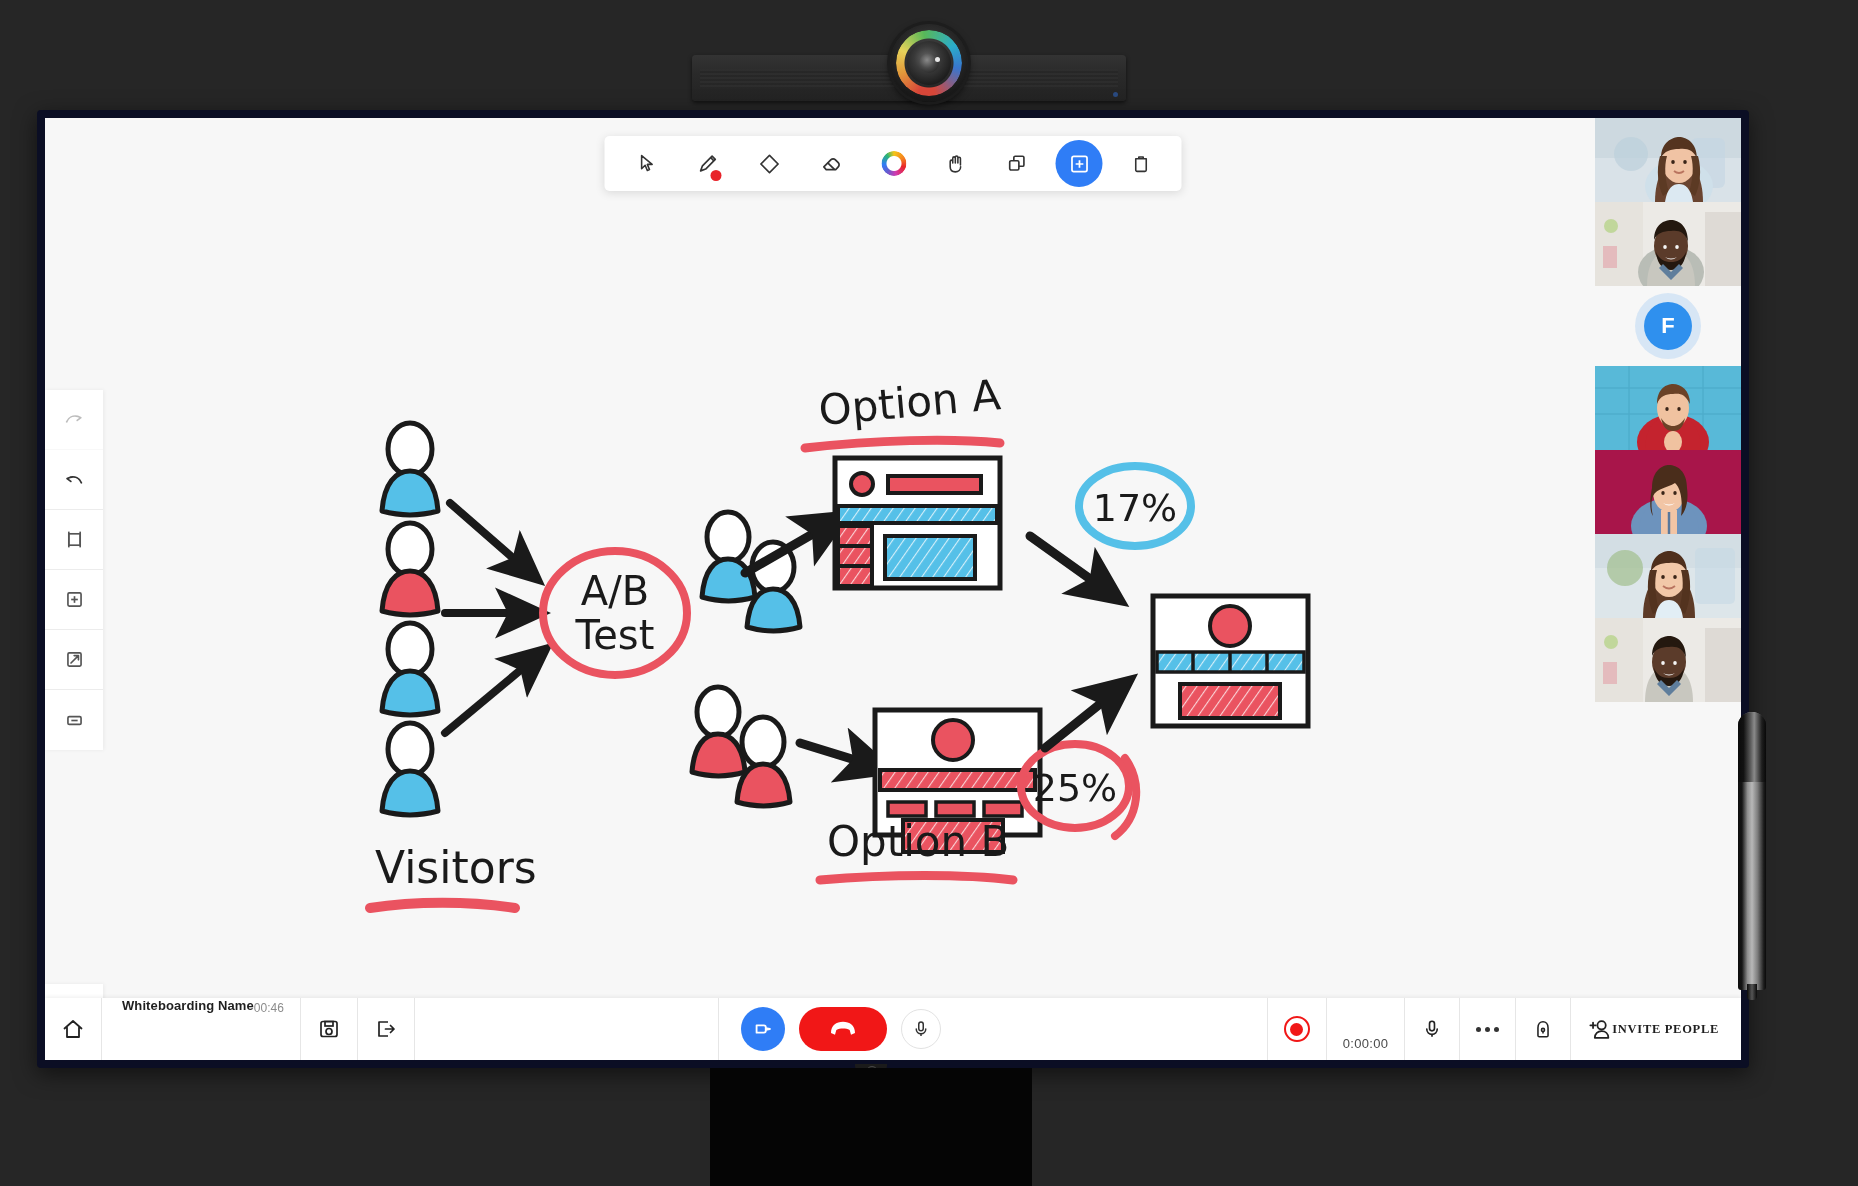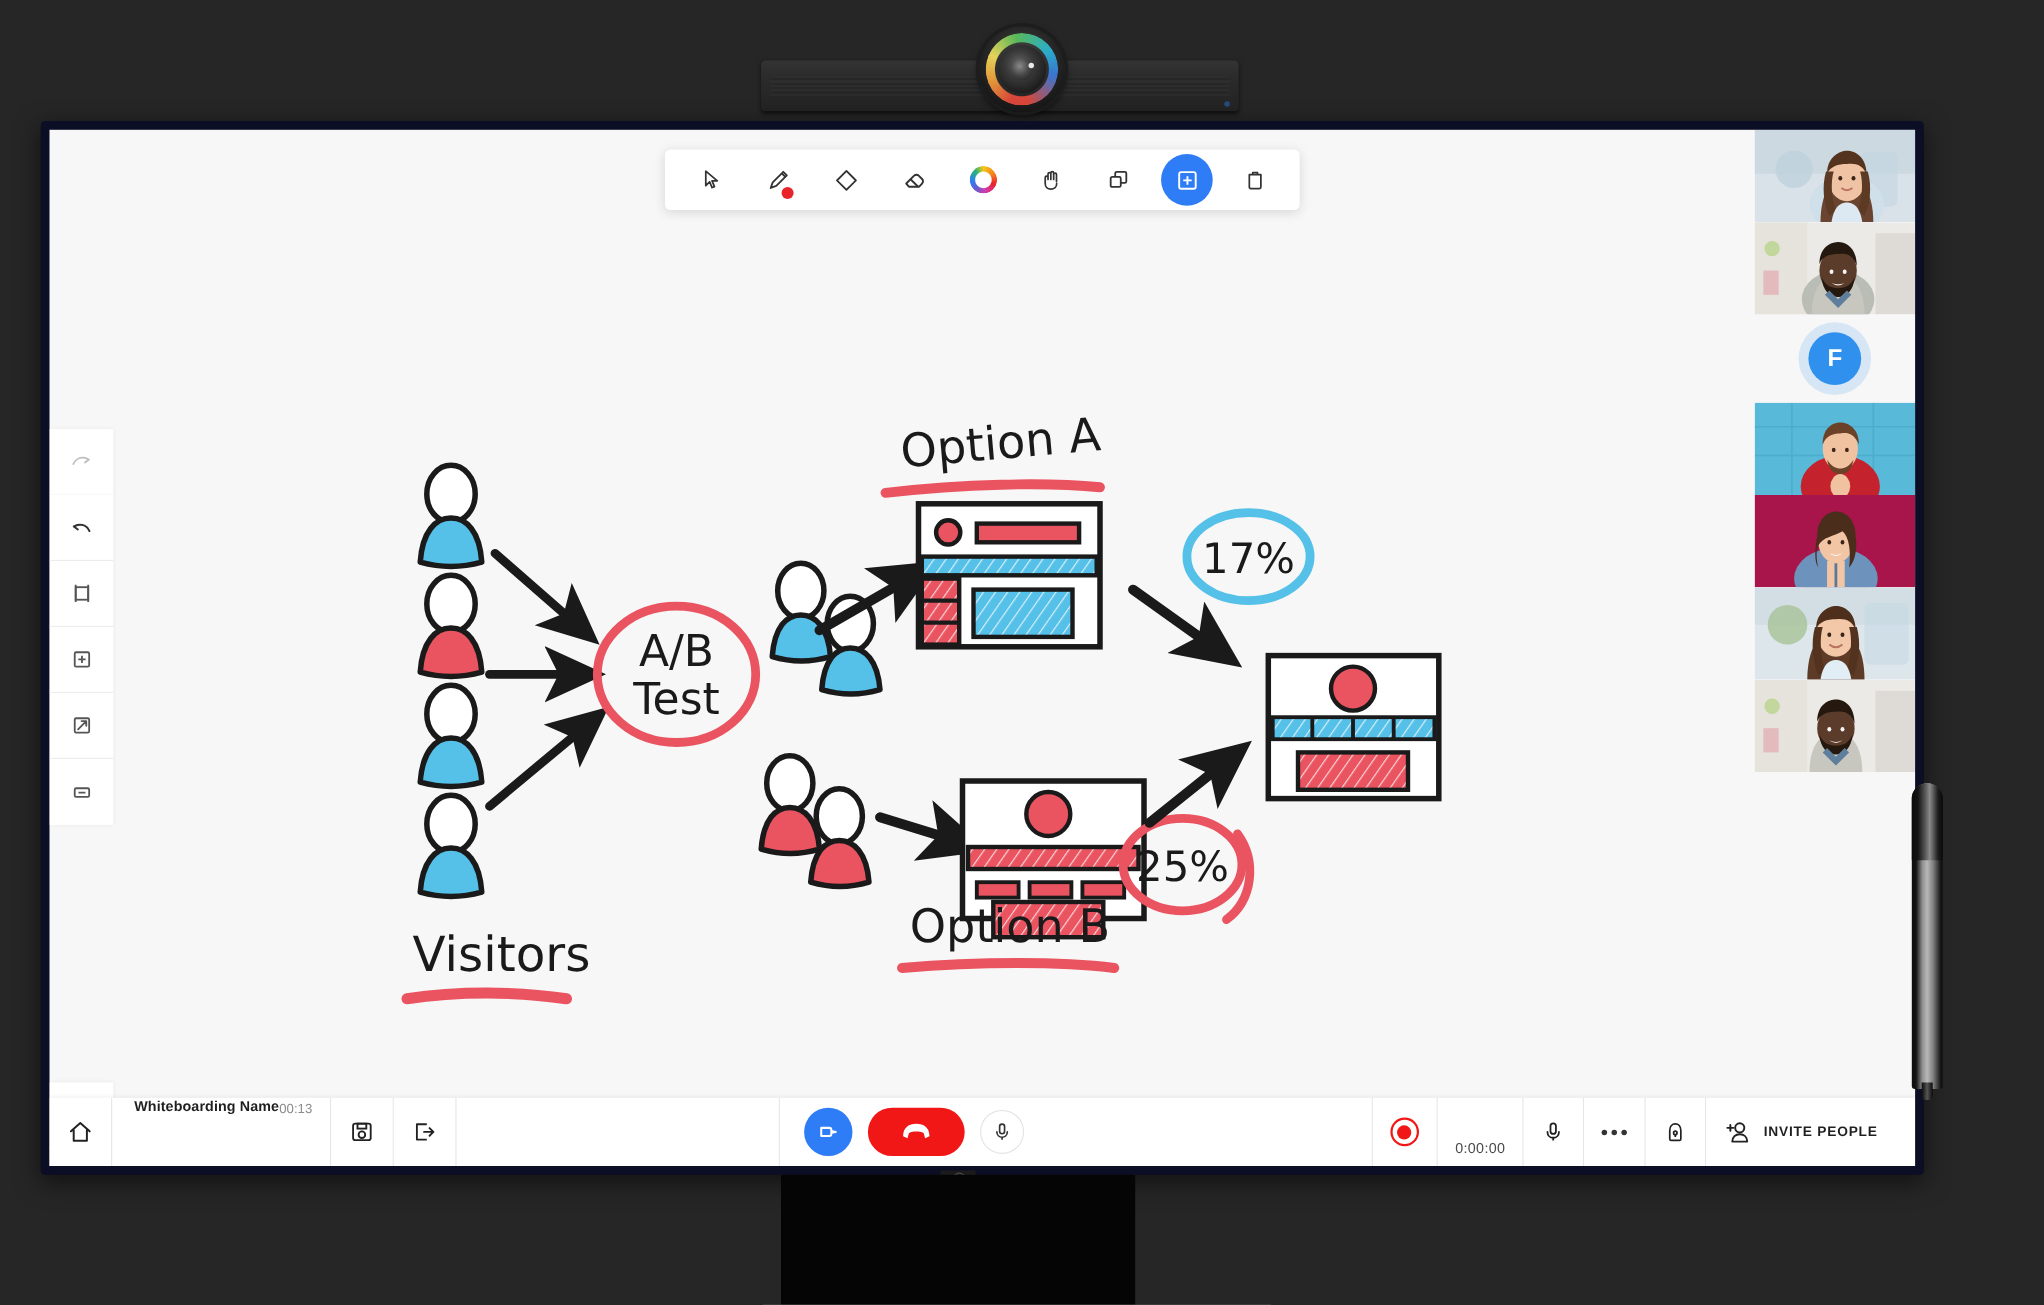--- a/index.html
+++ b/index.html
@@ -180,21 +180,21 @@
   .call-group { display:flex; align-items:center; gap:14px; padding:0 22px; }
   .btn-round-blue { width:44px;height:44px;border-radius:50%;background:#2f7df6;display:flex;align-items:center;justify-content:center;cursor:pointer;}
   .btn-pill-red { width:88px;height:44px;border-radius:22px;background:#f11717;display:flex;align-items:center;justify-content:center;cursor:pointer;}
   .btn-round-white { width:40px;height:40px;border-radius:50%;background:#fff;border:1px solid #e2e2e2;display:flex;align-items:center;justify-content:center;cursor:pointer;}
   .rec-dot {
     width:26px;height:26px;border-radius:50%;border:2.5px solid #f11717;
     display:flex;align-items:center;justify-content:center;
   }
   .rec-dot i { width:13px;height:13px;border-radius:50%;background:#f11717;display:block; }
   .bb-timer { font-size:13px; color:#4a4a4a; letter-spacing:.3px;margin-top:28px; }
-  .invite-cell { gap:11px; border-right:none; padding-right:34px; }
+  .invite-cell { border-right:none; padding-right:22px;font-family:Liberation Serif, serif; }
   .invite-label { font-size:12.5px; font-weight:bold; letter-spacing:.7px; color:#1f1f1f; }
   .dots { display:flex; gap:4px; }
   .dots i { width:5px;height:5px;border-radius:50%;background:#333;display:block; }
 
   
   #canvas-wrap { position:absolute; inset:0; }
   #whiteboard { position:absolute; left:0; top:0; }
   .hand { font-family:"DejaVu Sans", sans-serif; }
 </style>
 </head>
@@ -577,21 +577,21 @@
       </div>
 
       <div id="bottom-bar">
         <div class="bb-cell">
           <svg width="24" height="24" viewBox="0 0 24 24" fill="none" stroke="#222" stroke-width="1.8">
             <path d="M3.5 11.5 L12 4 L20.5 11.5 M6 10.5 V20 h12 V10.5" stroke-linejoin="round" stroke-linecap="round"></path>
           </svg>
         </div>
         <div class="bb-cell bb-title">
           <span class="name">Whiteboarding Name</span>
-          <span class="time">00:13</span>
+          <span class="time">00:46</span>
         </div>
         <div class="bb-cell">
           <svg width="24" height="24" viewBox="0 0 24 24" fill="none" stroke="#222" stroke-width="1.7">
             <rect x="4" y="4.5" width="16" height="15" rx="2"></rect>
             <rect x="8" y="4.5" width="8" height="4.5"></rect>
             <circle cx="12" cy="14.5" r="3"></circle>
           </svg>
         </div>
         <div class="bb-cell">
           <svg width="24" height="24" viewBox="0 0 24 24" fill="none" stroke="#222" stroke-width="1.7">

